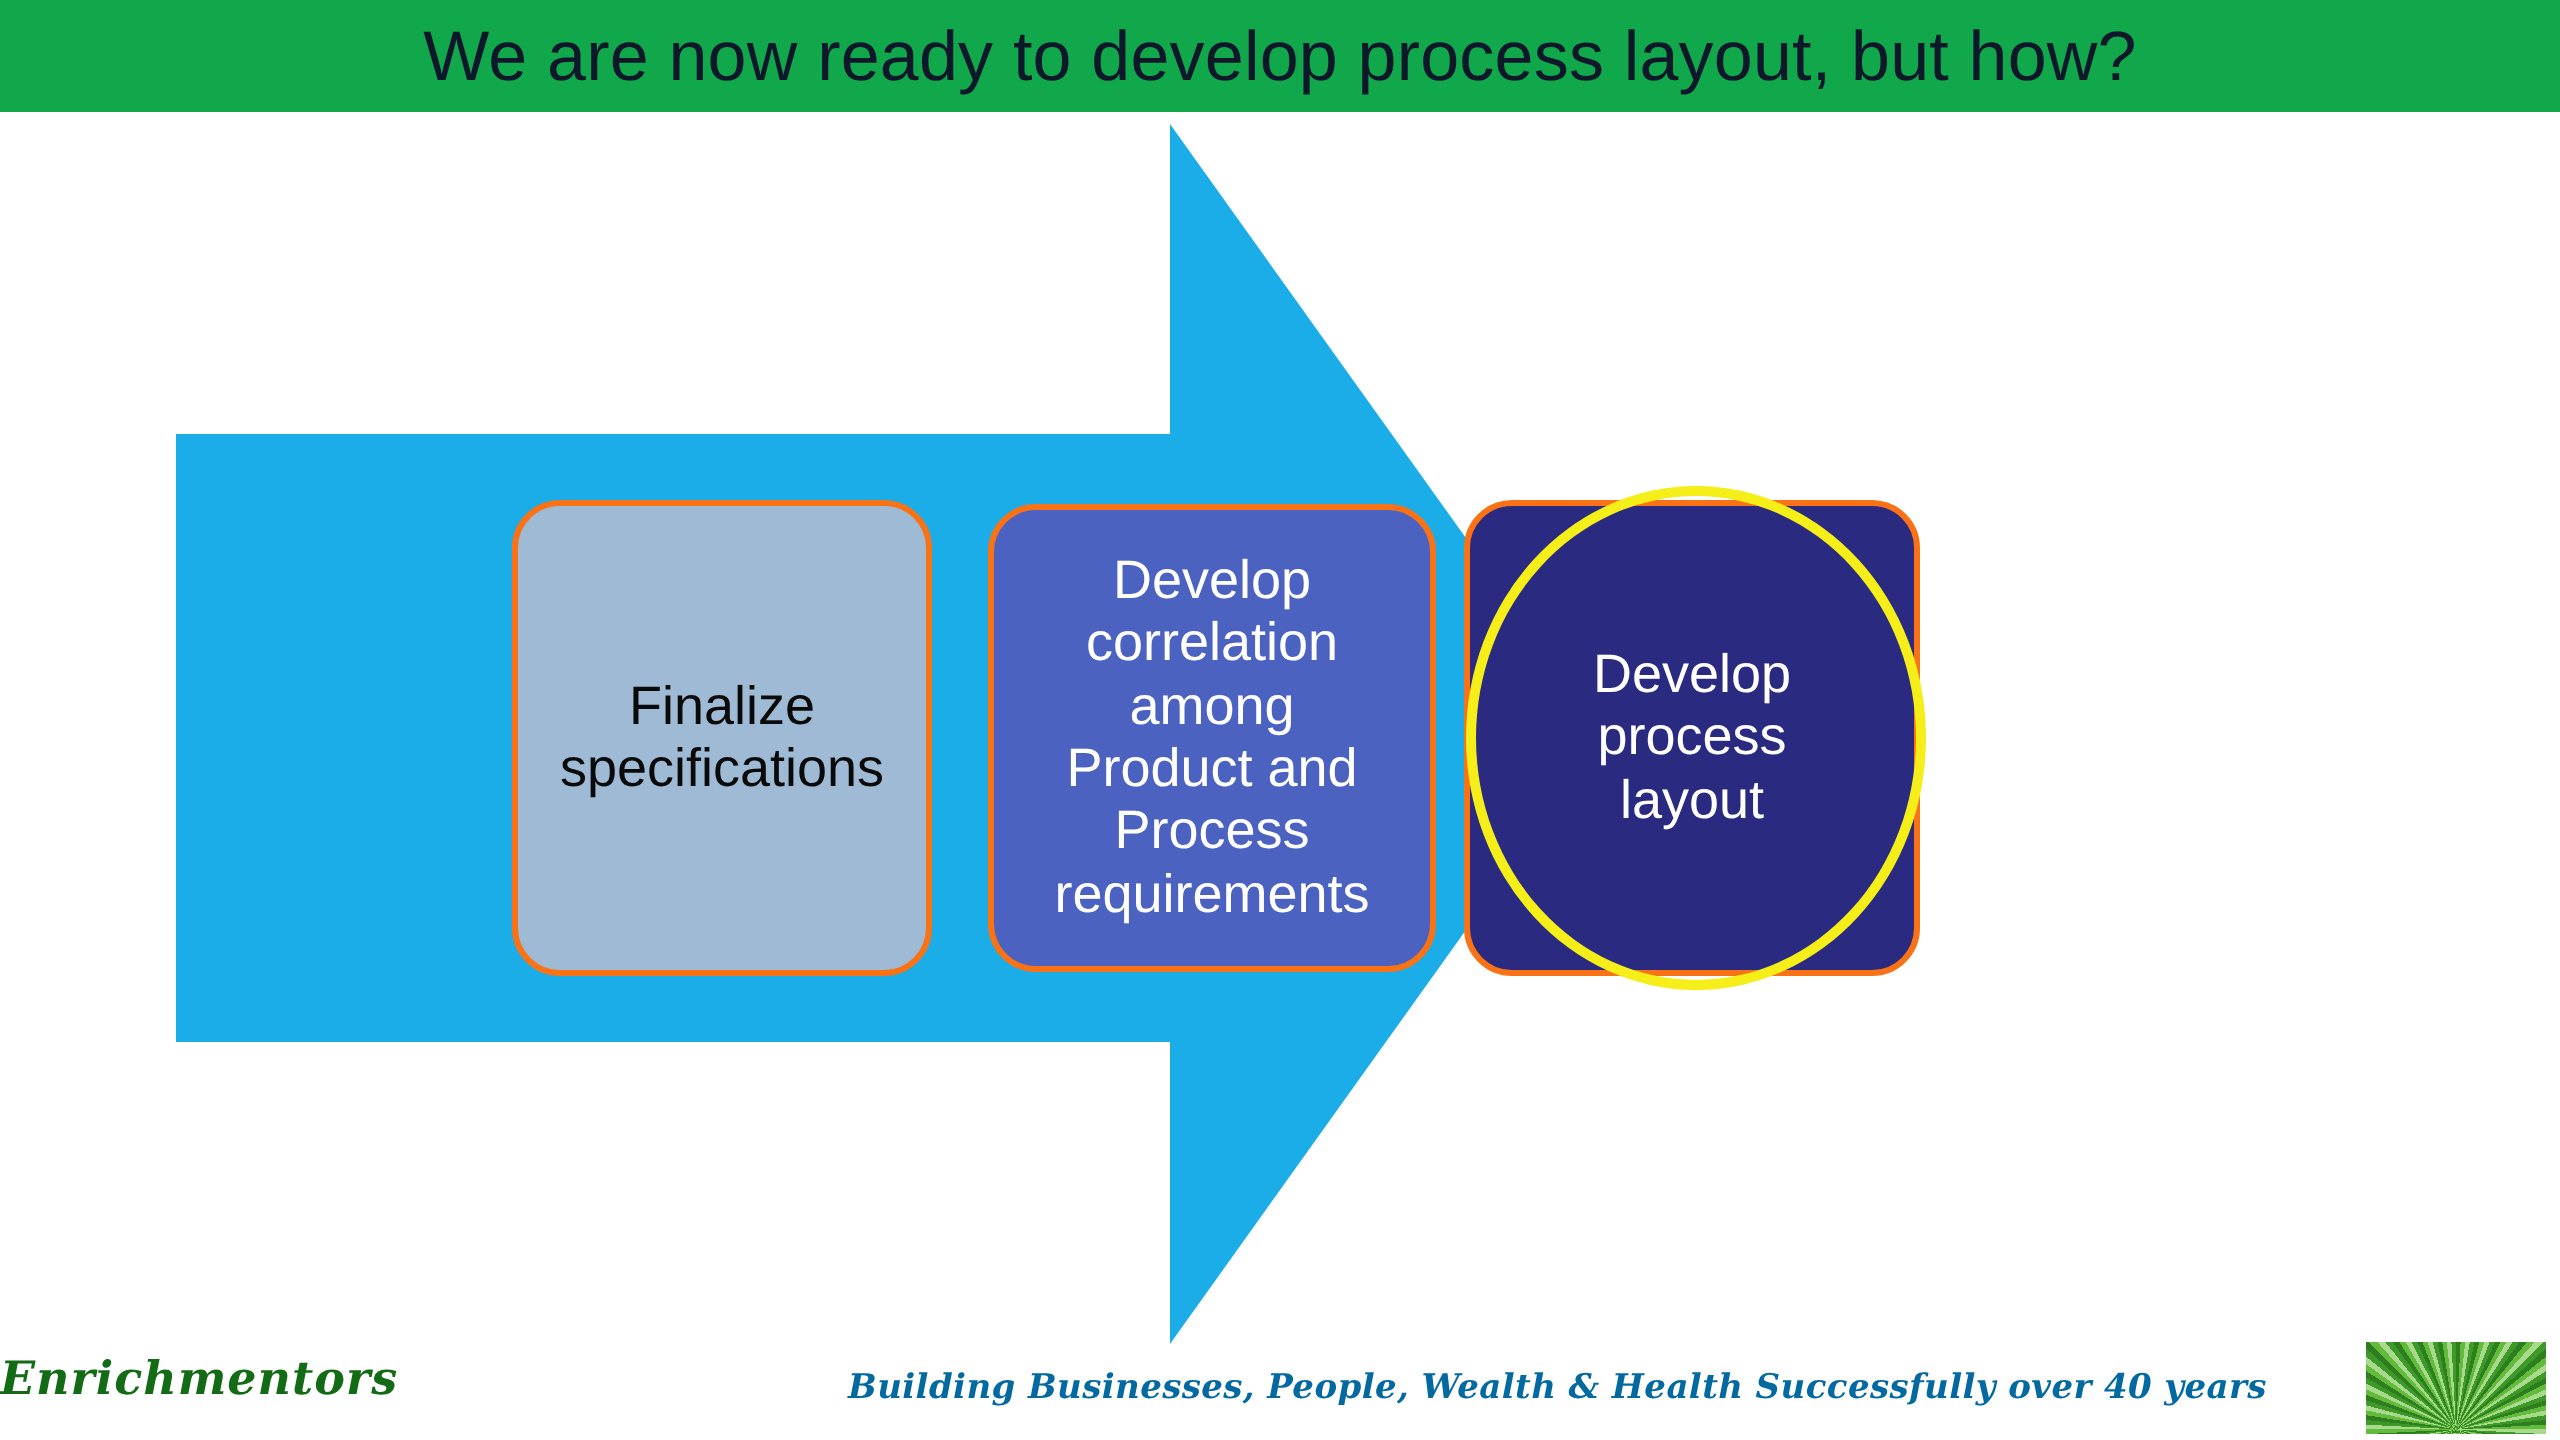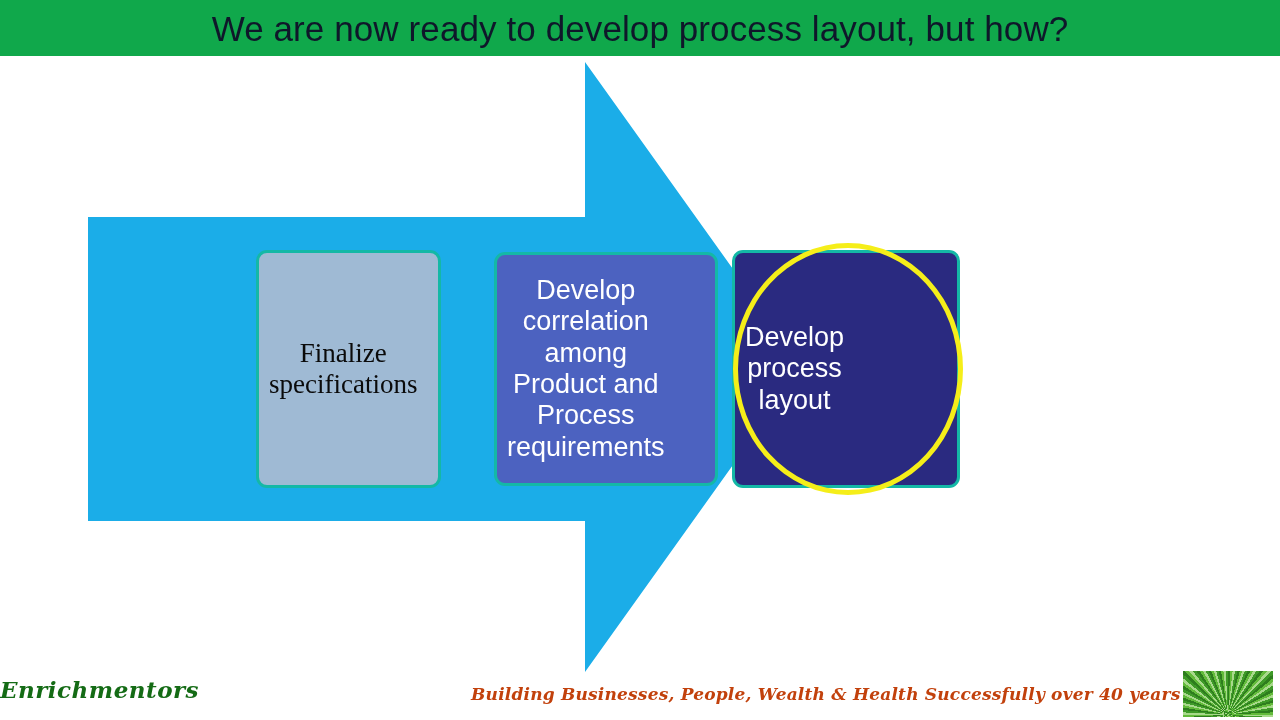--- a/index.html
+++ b/index.html
@@ -37,38 +37,37 @@
     position:absolute; left:0; top:0;
     width:1280px; height:720px;
     pointer-events:none;
   }
 
   
   .step-box {
     position:absolute;
     display:flex;
     align-items:center;
-    justify-content:flex-start;
+    justify-content:center;
     text-align:center;
-    border-radius:11px;
-    border:3px solid #14b8a6;
+    border-radius:24px;
+    border:3px solid #f97316;
     padding:6px 10px;
   }
   .step-label { line-height:1.16; display:block; }
 
   #box-1 {
     left:20px; top:250px; width:222px; height:238px;
     background:#DCE9EC;
   }
   #box-1 .step-label { color:#0a0a0a; font-size:27px; }
 
   #box-2 {
-    left:256px; top:250px; width:185px; height:238px;
+    left:256px; top:250px; width:210px; height:238px;
     background:#9FBAD4;
-    font-family:Liberation Serif, serif;
   }
   #box-2 .step-label { color:#0a0a0a; font-size:27px; }
 
   #box-3 {
     left:494px; top:252px; width:224px; height:234px;
     background:#4C62C0;
   }
   #box-3 .step-label { color:#ffffff; font-size:27px; }
 
   #box-4 {
@@ -94,28 +93,27 @@
     color:#146B15;
     font-family:"DejaVu Serif", serif;
     font-style:italic;
     font-weight:bold;
     font-size:23px;
     letter-spacing:0.5px;
     white-space:nowrap;
   }
   #footer-tagline {
     position:absolute; left:424px; top:684px;
-    color:#c2410c;
+    color:#0369a1;
     font-family:"DejaVu Serif", serif;
     font-style:italic;
     font-weight:bold;
     font-size:17px;
     letter-spacing:0.2px;
     white-space:nowrap;
-    margin-left:47px;
   }
   #footer-logo {
     position:absolute; left:1182px; top:670px;
     width:92px; height:48px;
     background:
       repeating-conic-gradient(from 0deg at 50% 95%,
         #2E7D1E 0deg 3deg, #63BB3B 3deg 6deg,
         #A8D98C 6deg 9deg, #3E9A28 9deg 12deg);
     border:1px solid #ffffff;
     overflow:hidden;

